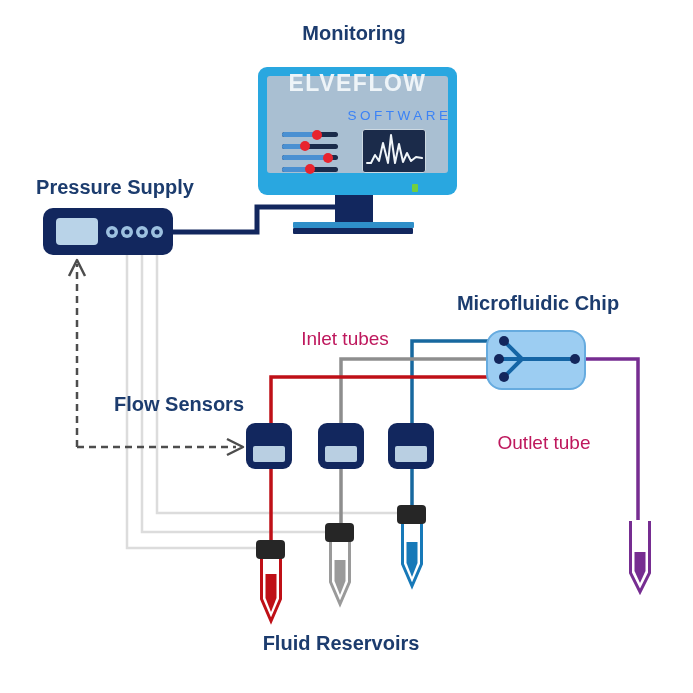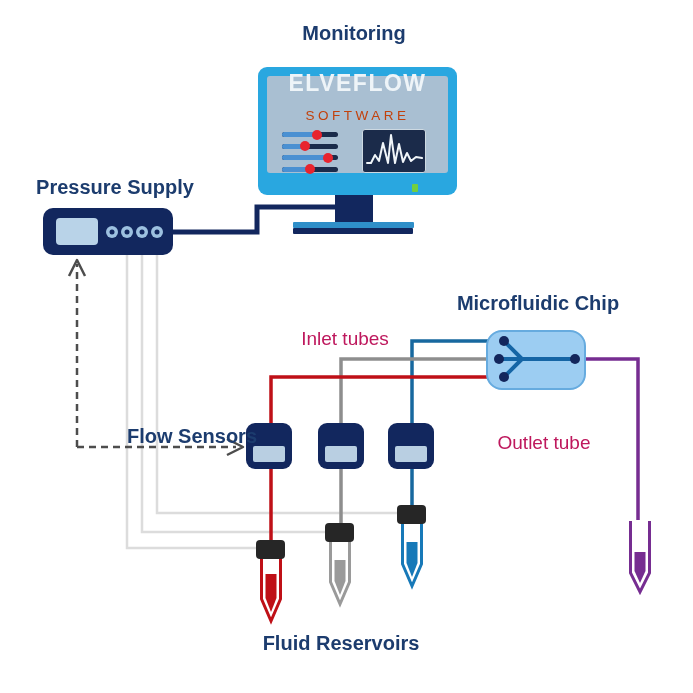--- a/index.html
+++ b/index.html
@@ -11,21 +11,21 @@
   .lbl{position:absolute;color:#1c3c6e;white-space:nowrap;}
   .lbl-bold{font-weight:700;font-size:20px;transform:translateX(-50%);}
   .lbl-reg{font-weight:400;font-size:19px;color:#be185d;transform:translateX(-50%);}
   
   .screen-title{
     position:absolute;left:267px;top:70px;width:181px;text-align:center;
     font-size:23px;letter-spacing:1.5px;color:#eef4f8;font-weight:700;
   }
   .screen-subtitle{
     position:absolute;left:267px;top:108px;width:181px;text-align:center;
-    font-size:13.5px;letter-spacing:3.5px;color:#c2410c;font-weight:400;
+    font-size:13.5px;letter-spacing:3.5px;color:#3b82f6;font-weight:400;padding-left:42px;
   }
   .sliders{position:absolute;left:282px;top:130px;width:56px;height:45px;}
   .srow{position:absolute;left:0;width:100%;height:5px;background:#1b2b4a;border-radius:2.5px;}
   .sfill{position:absolute;left:0;top:0;height:100%;background:#4a90d2;border-radius:2.5px;}
   .sknob{position:absolute;top:-2.5px;width:10px;height:10px;border-radius:50%;background:#e8242e;}
   .wavebox{
     position:absolute;left:362px;top:129px;width:64px;height:44px;
     background:#1b2b4a;border:1px solid #cdd9e2;border-radius:3px;box-sizing:border-box;
   }
 </style>
@@ -155,17 +155,17 @@
     </div>
   <div class="wavebox">
     <svg width="62" height="42" viewBox="0 0 62 42">
       <polyline points="4,33 8,33 12,25 16,31 20,13 25,33 28,5 32,33 36,14 40,32 44,23 48,31 53,27 59,28" fill="none" stroke="#f0f5f9" stroke-width="2" stroke-linejoin="round" stroke-linecap="round"></polyline>
     </svg>
   </div>
 
   <div class="lbl lbl-bold" style="left:354px;top:22px;">Monitoring</div>
   <div class="lbl lbl-bold" style="left:115px;top:176px;text-align:center;">Pressure Supply</div>
   <div class="lbl lbl-bold" style="left:538px;top:292px;">Microfluidic Chip</div>
-  <div class="lbl lbl-bold" style="left:192px;top:393px;margin-top:32px;">Flow Sensors</div>
+  <div class="lbl lbl-bold" style="left:179px;top:393px;">Flow Sensors</div>
   <div class="lbl lbl-bold" style="left:341px;top:632px;">Fluid Reservoirs</div>
   <div class="lbl lbl-reg" style="left:345px;top:328px;">Inlet tubes</div>
   <div class="lbl lbl-reg" style="left:544px;top:432px;">Outlet tube</div>
 </div>
 
 </body></html>

